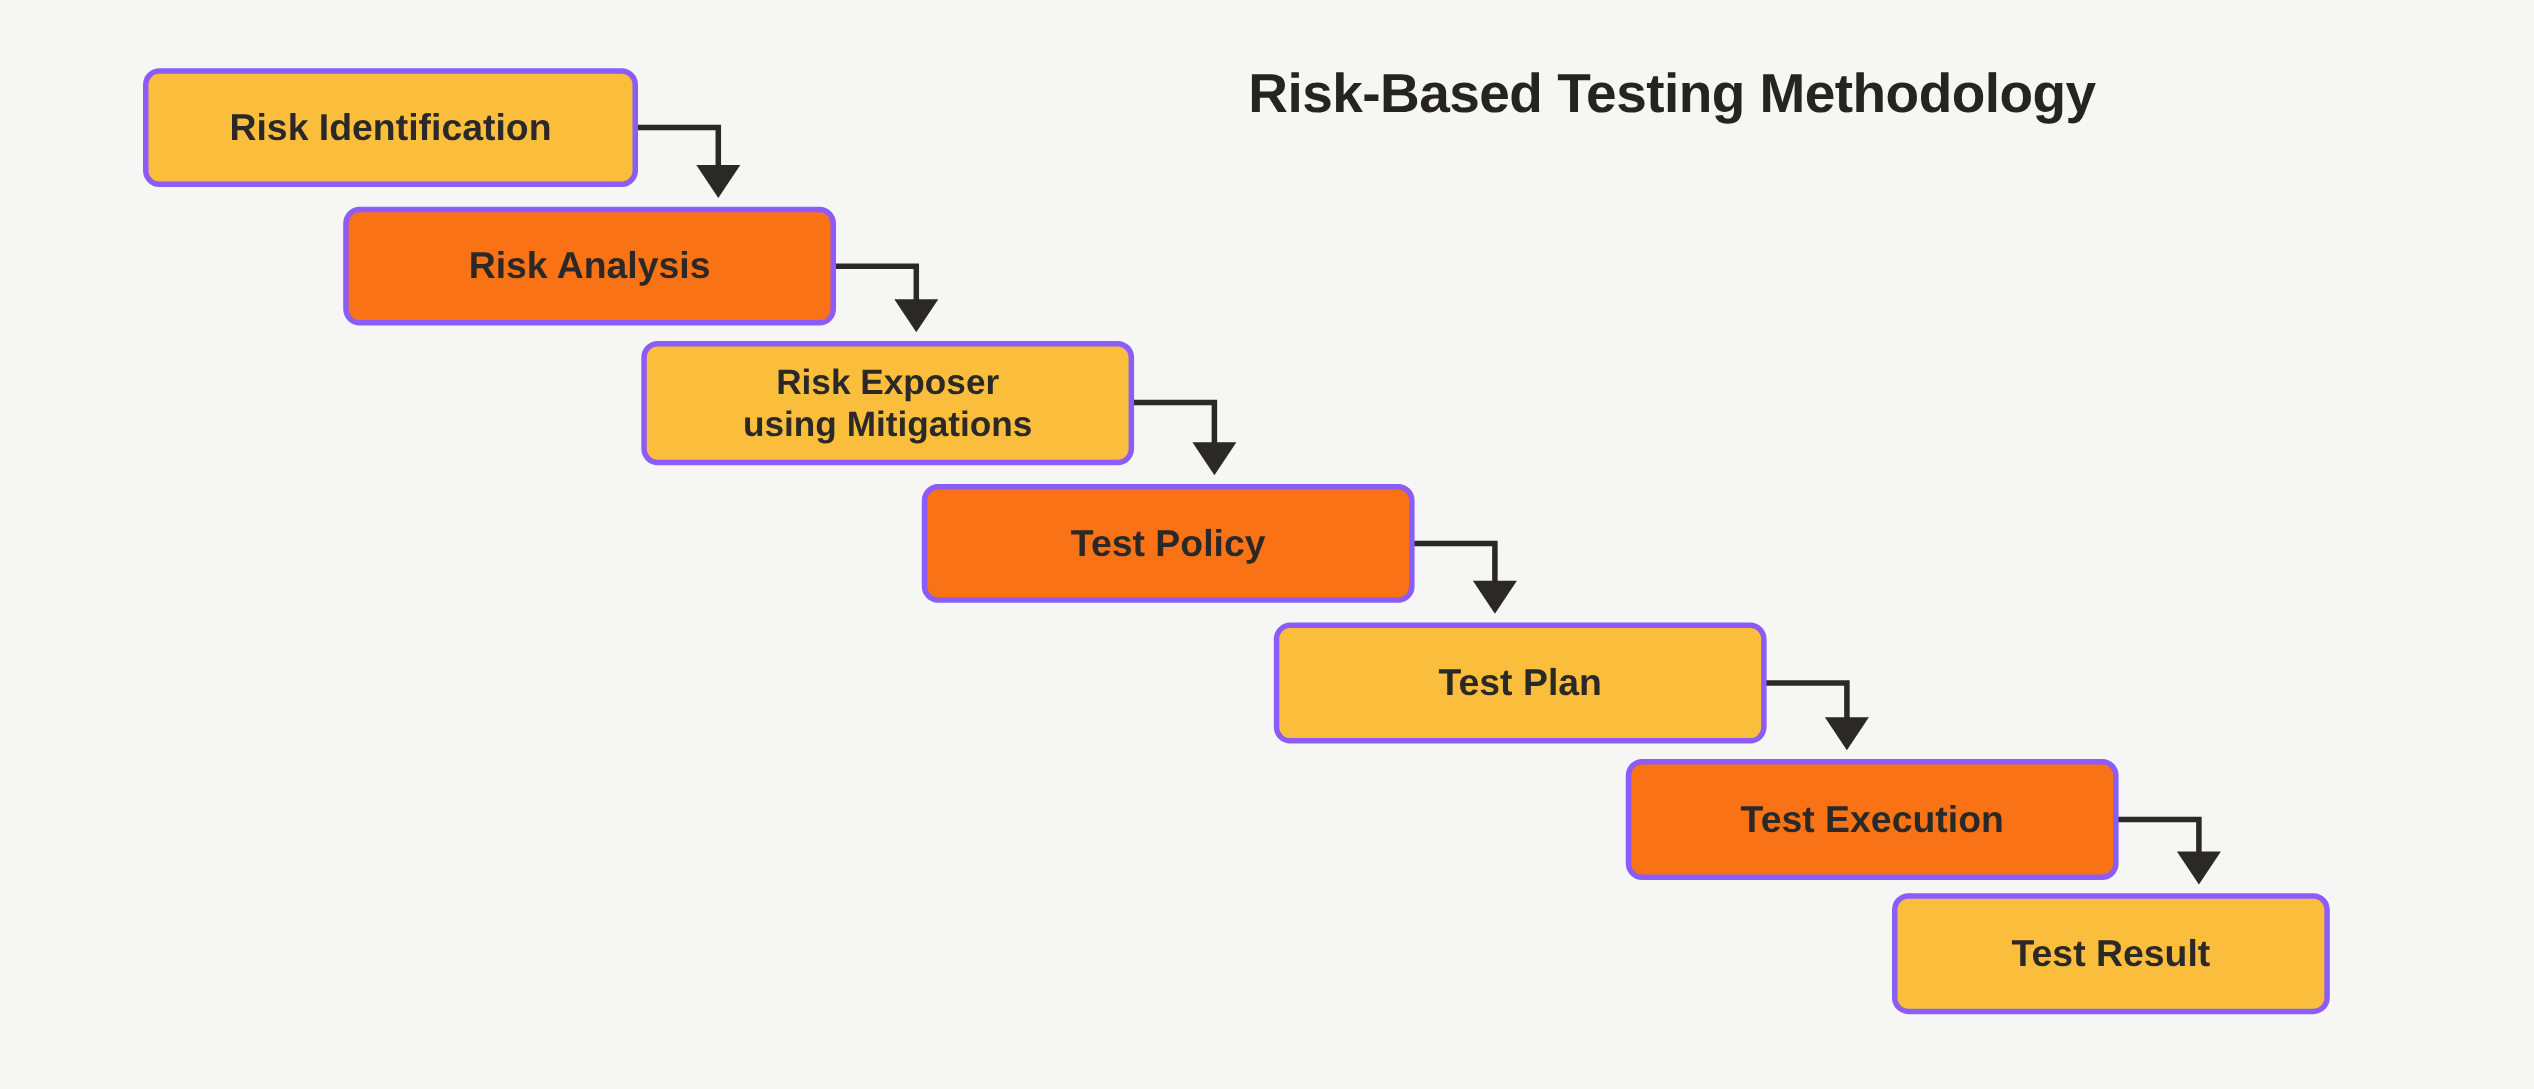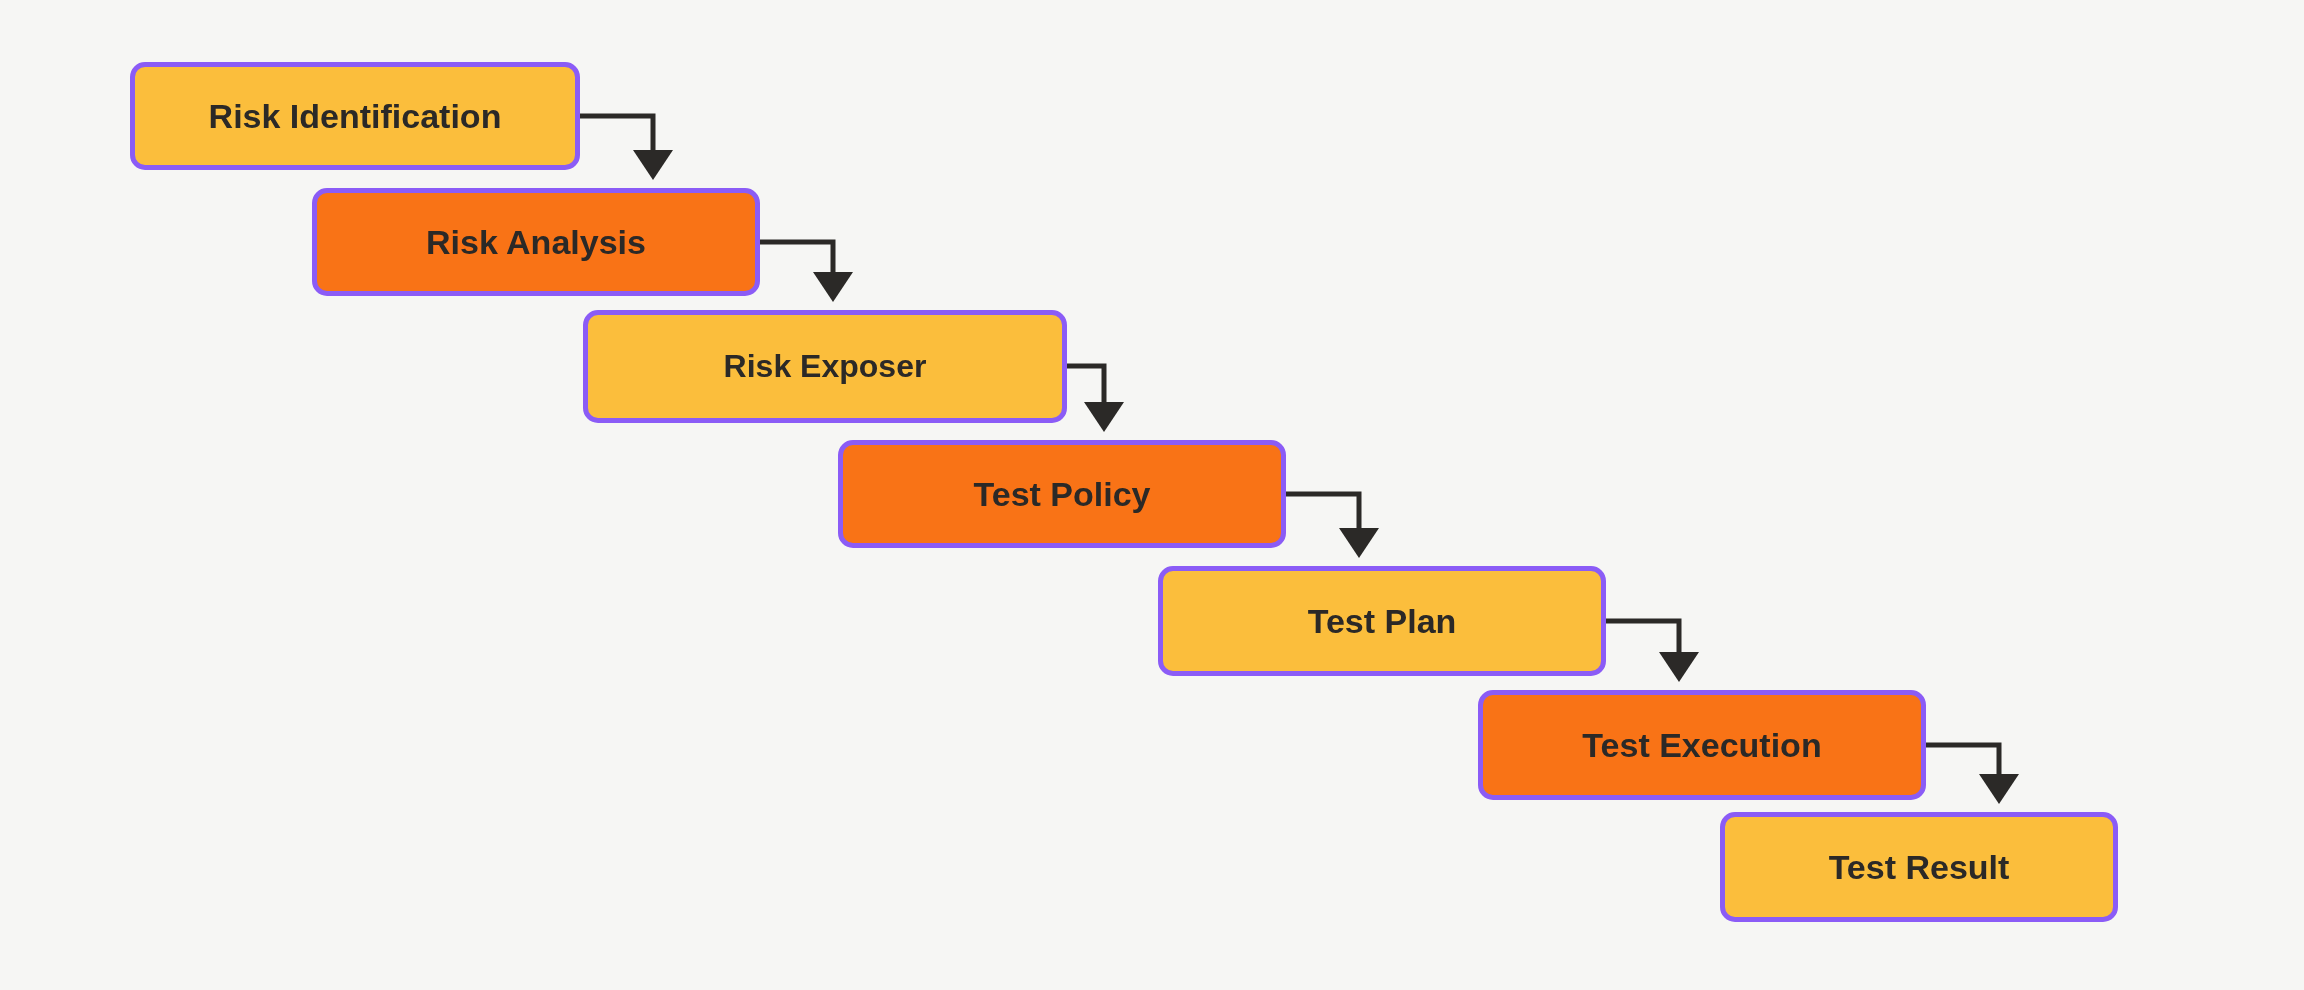--- a/index.html
+++ b/index.html
@@ -54,20 +54,21 @@
     stroke-width: 5;
     stroke-linejoin: miter;
   }
   .connectors polygon { fill: #2B2927; stroke: none; }
 </style>
 </head>
 <body>
 
 <div class="canvas">
 
+  <div class="title">Risk-Based Testing Methodology</div>
 
   <svg class="connectors" viewBox="0 0 2304 990">
     <g>
       <path d="M578 116 H653 V154"></path>
       <polygon points="633,150 673,150 653,180"></polygon>
     </g>
     <g>
       <path d="M758 242 H833 V276"></path>
       <polygon points="813,272 853,272 833,302"></polygon>
     </g>
@@ -90,22 +91,23 @@
   </svg>
 
   <div class="node accent" style="left:130px; top:62px; width:450px; height:108px;">
     <span class="line">Risk Identification</span>
   </div>
 
   <div class="node plain" style="left:312px; top:188px; width:448px; height:108px;">
     <span class="line">Risk Analysis</span>
   </div>
 
-  <div class="node accent two-line" style="left:583px; top:310px; width:484px; height:113px;">
+  <div class="node accent two-line" style="left:583px; top:310px; width:448px; height:113px;">
     <span class="line">Risk Exposer</span>
+    <span class="line">using Mitigations</span>
   </div>
 
   <div class="node plain" style="left:838px; top:440px; width:448px; height:108px;">
     <span class="line">Test Policy</span>
   </div>
 
   <div class="node accent" style="left:1158px; top:566px; width:448px; height:110px;">
     <span class="line">Test Plan</span>
   </div>
 

